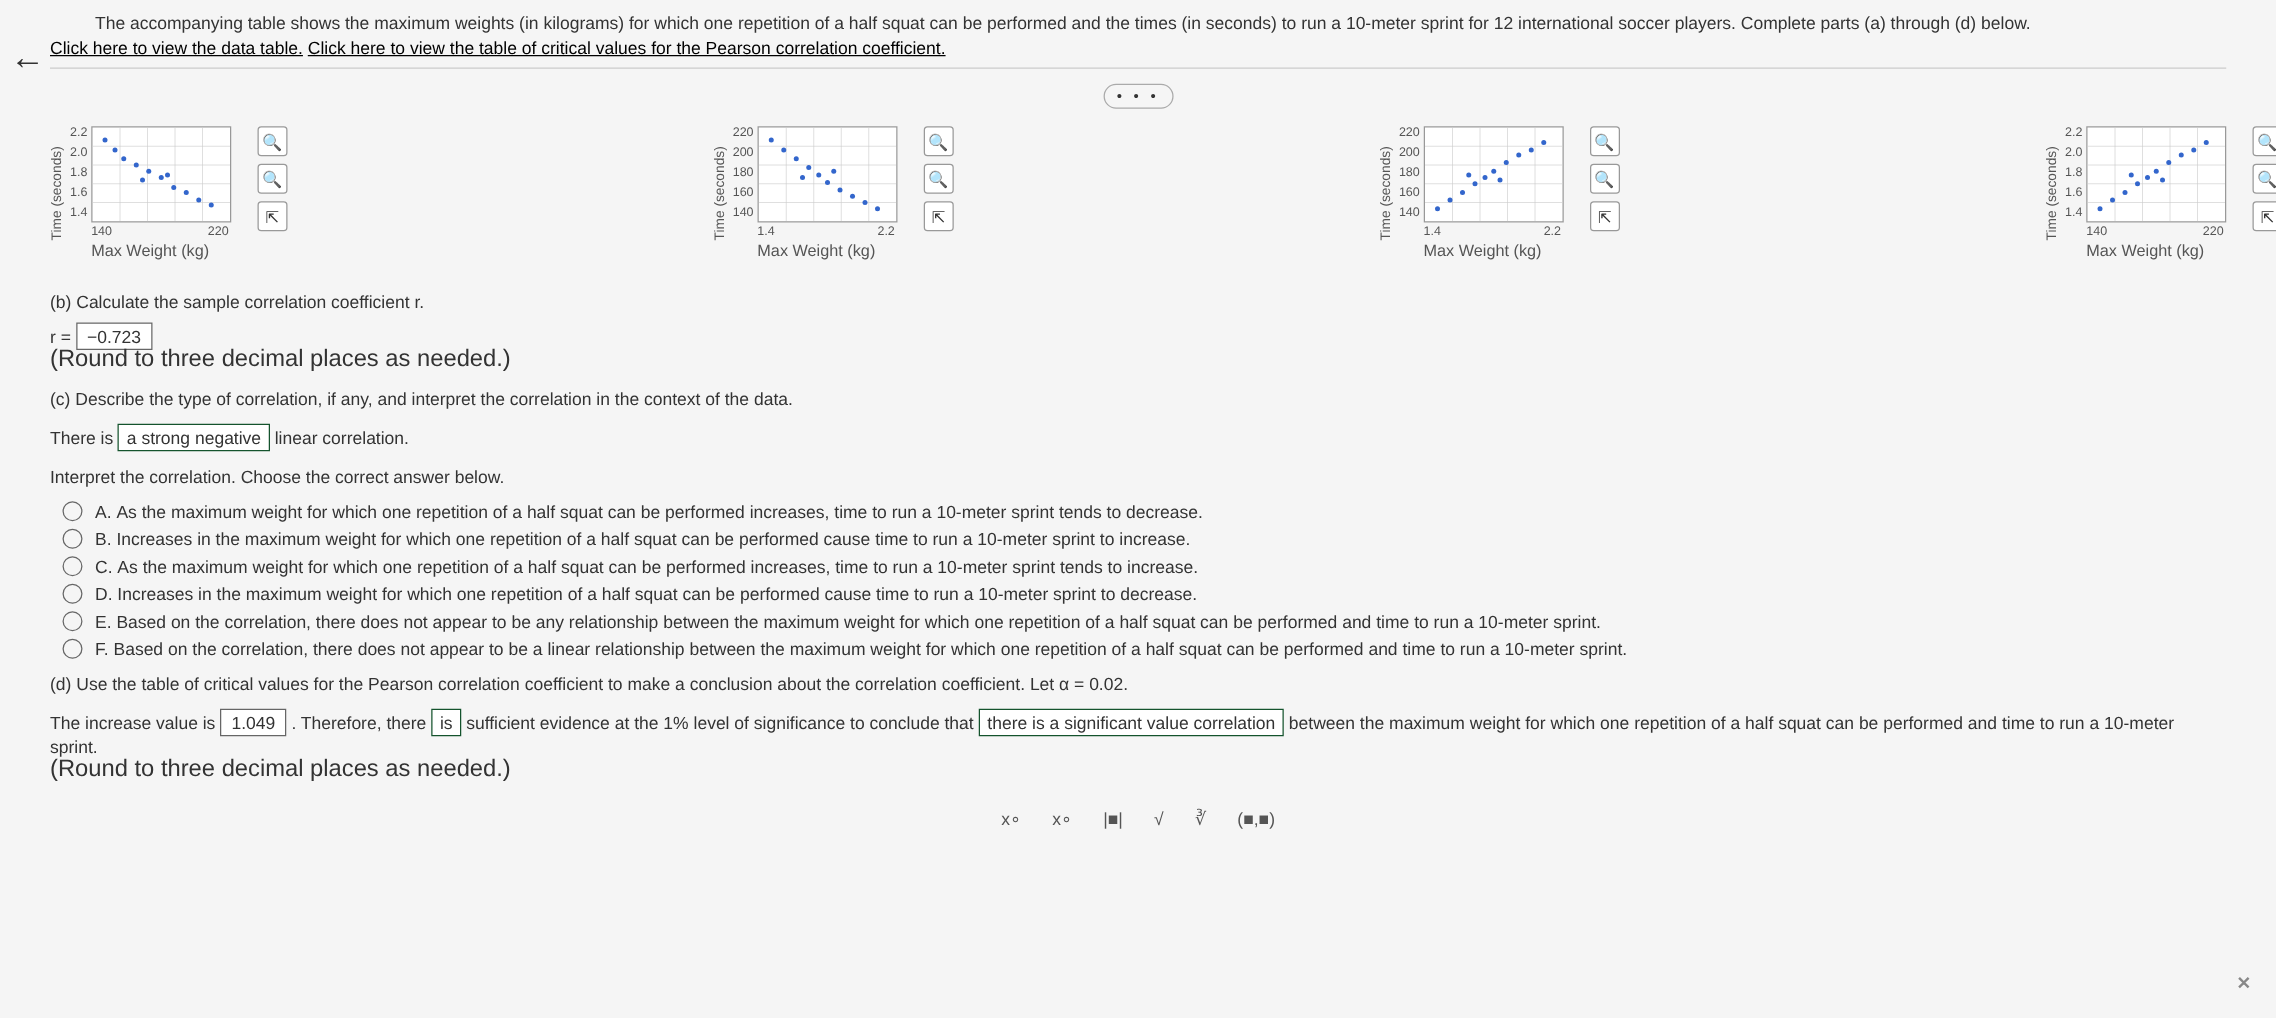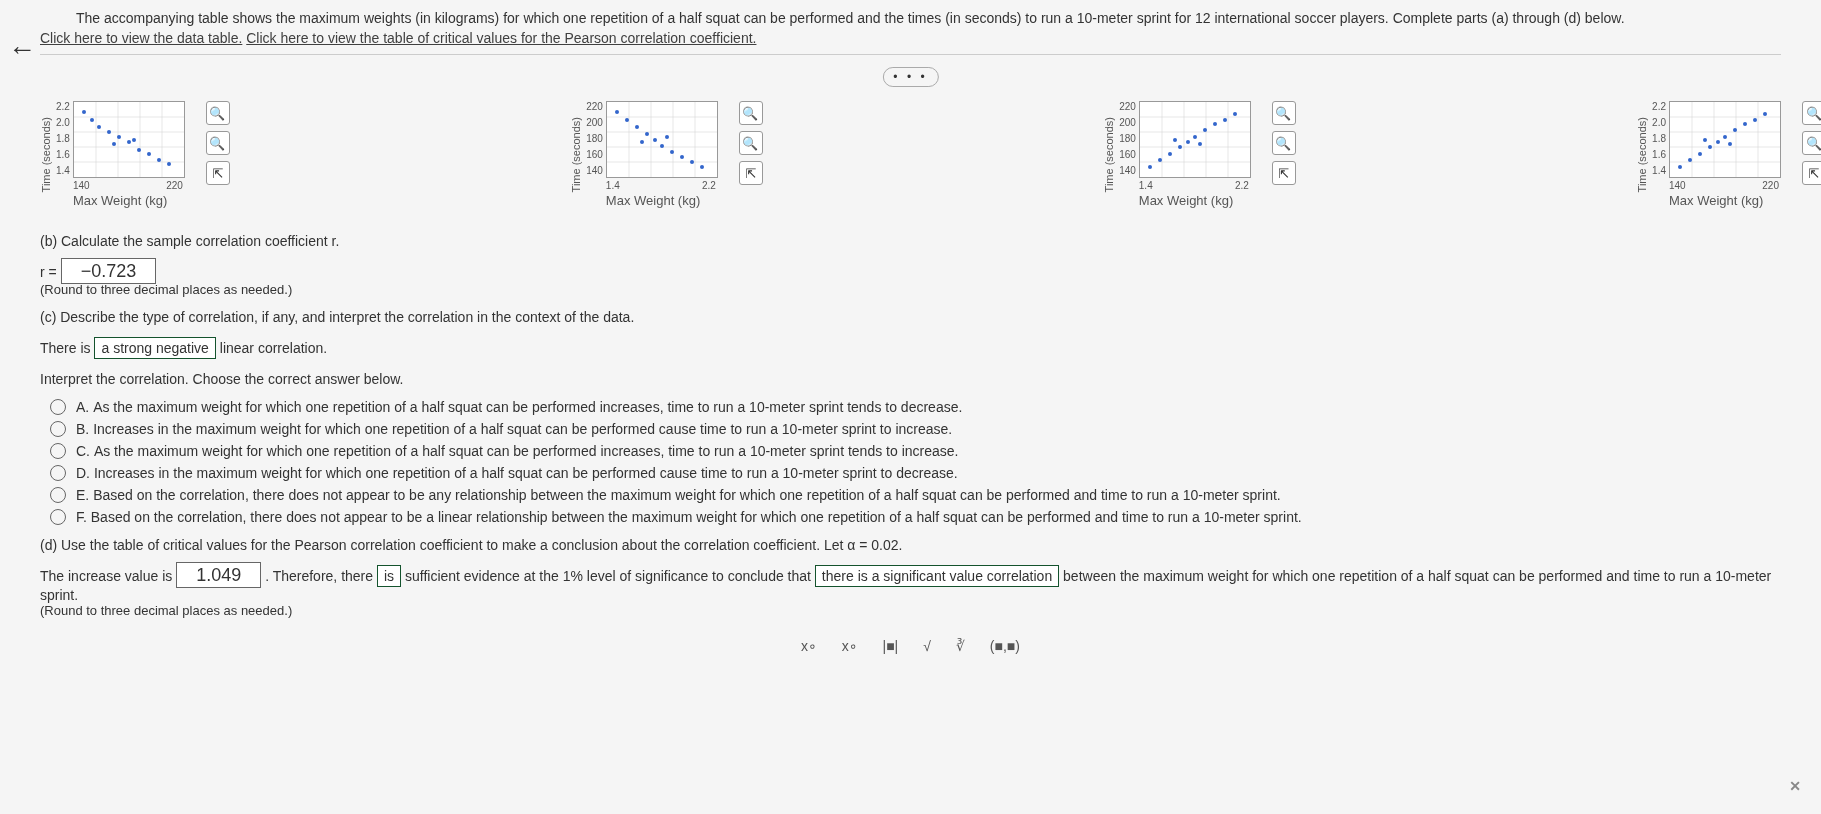--- a/index.html
+++ b/index.html
@@ -11,21 +11,21 @@
     padding: 10px 40px;
   }
   .back-arrow {
     position: absolute;
     left: 8px;
     top: 30px;
     font-size: 28px;
     color: #333;
   }
   .intro { margin-bottom: 4px; margin-left: 36px; }
-  .link { color: #404040; text-decoration: underline; cursor: pointer; }
+  .link { color: #000000; text-decoration: underline; cursor: pointer; }
   hr { border: none; border-top: 1px solid #ccc; margin: 8px 0; }
   .dots {
     text-align: center;
     margin: 4px 0;
     padding: 2px 10px;
     border: 1px solid #aaa;
     border-radius: 10px;
     display: inline-block;
     position: relative;
     left: 50%;
@@ -99,26 +99,26 @@
     font-size: 13px;
     display: flex;
     align-items: center;
     justify-content: center;
     cursor: pointer;
   }
   .question { margin: 12px 0; }
   .inline-input {
     border: 1px solid #666;
     background: #fff;
-    padding: 2px 19px;
+    padding: 2px 8px;
     width: 55px;
     text-align: center;
-    font-size: 18px;
-  }
-  .hint { font-size: 13px; }
+    font-size: 14px;
+  }
+  .hint { font-size: 19px; }
   .options { margin: 10px 0 10px 10px; }
   .opt-row {
     display: flex;
     align-items: center;
     margin: 6px 0;
   }
   .radio {
     width: 14px;
     height: 14px;
     border: 1px solid #666;

